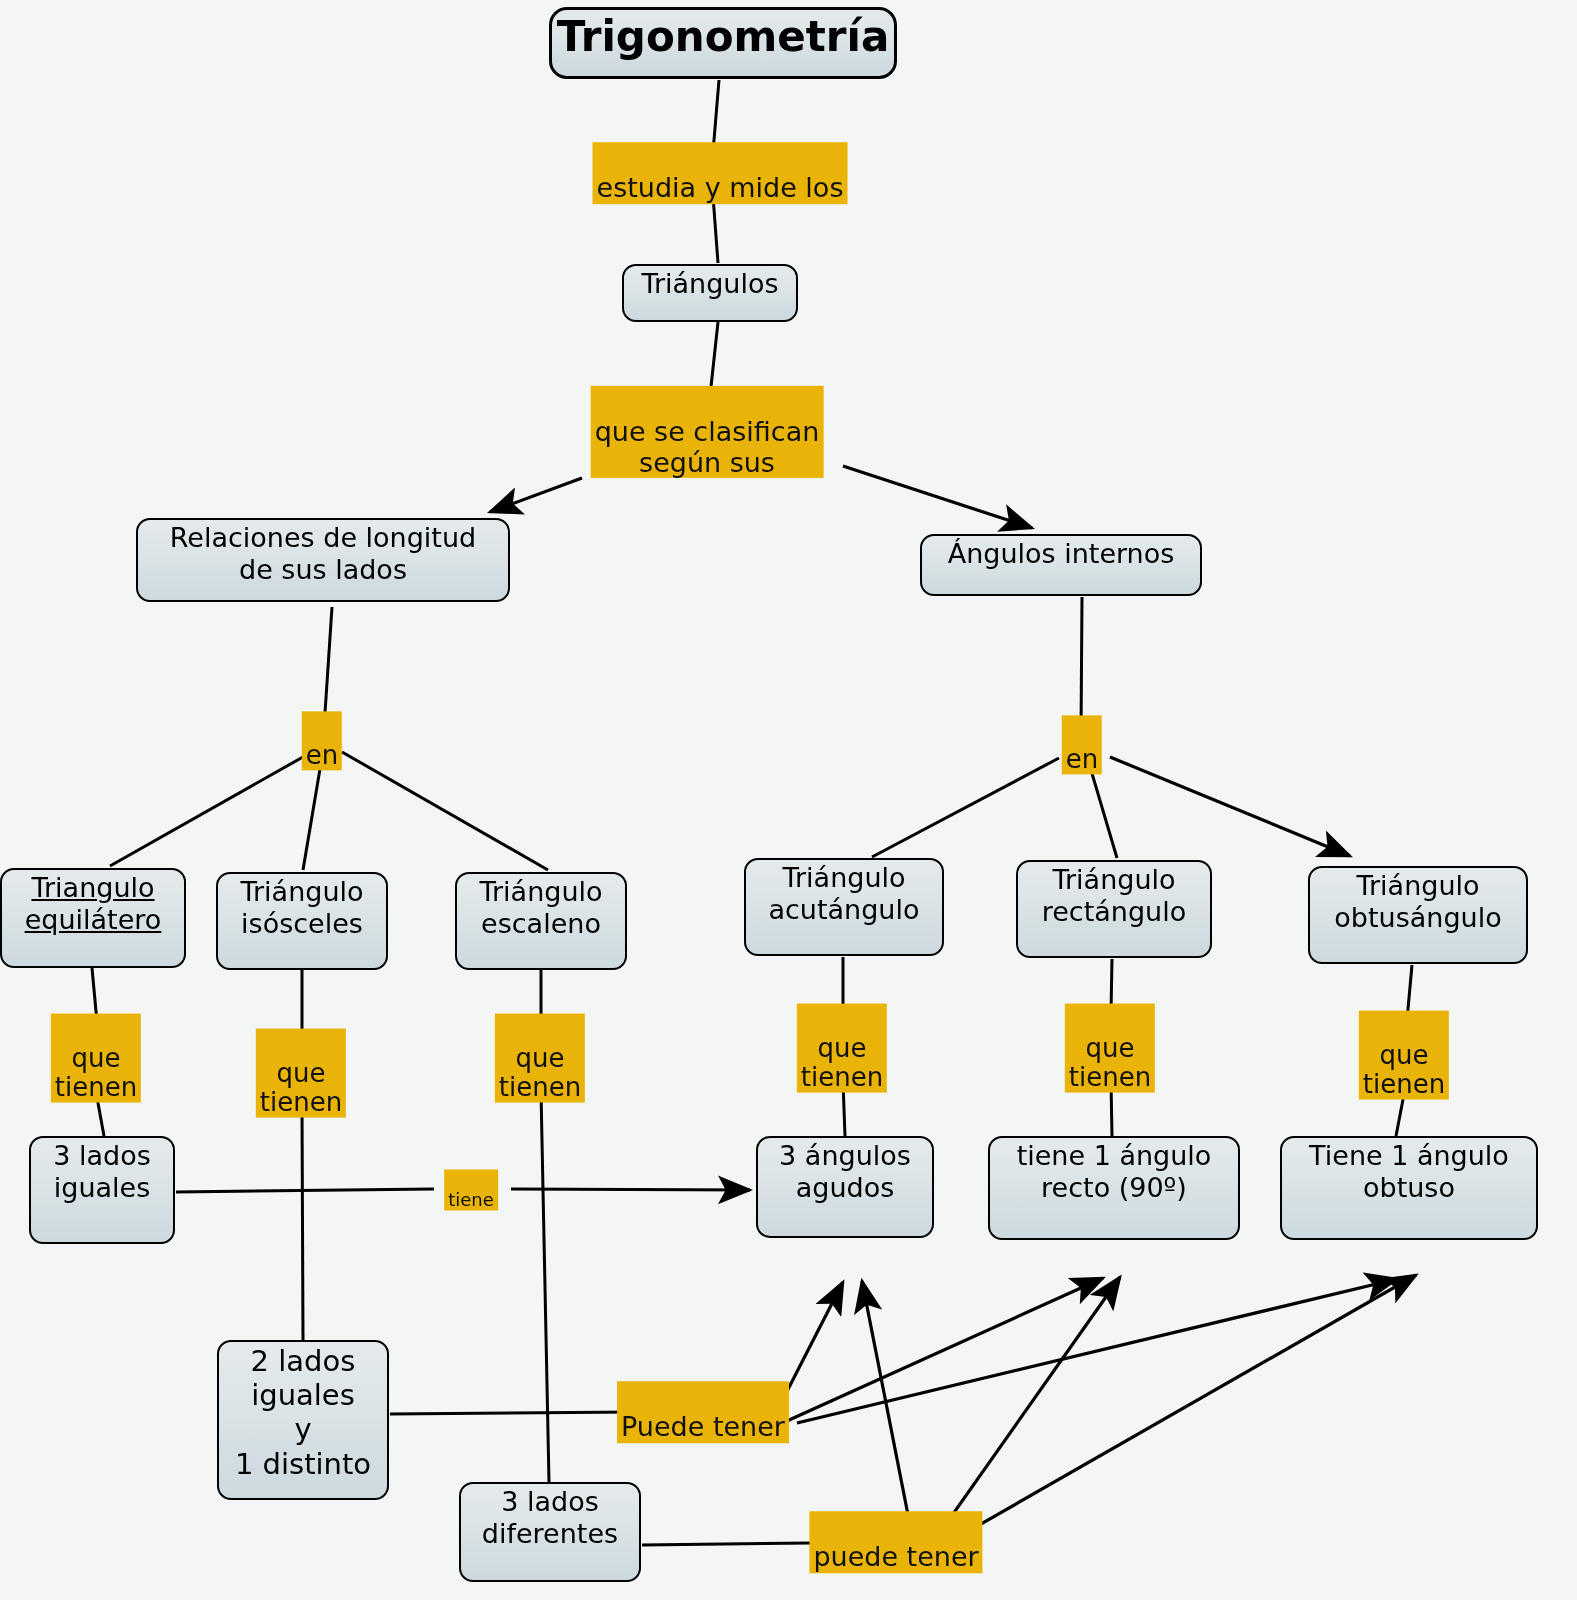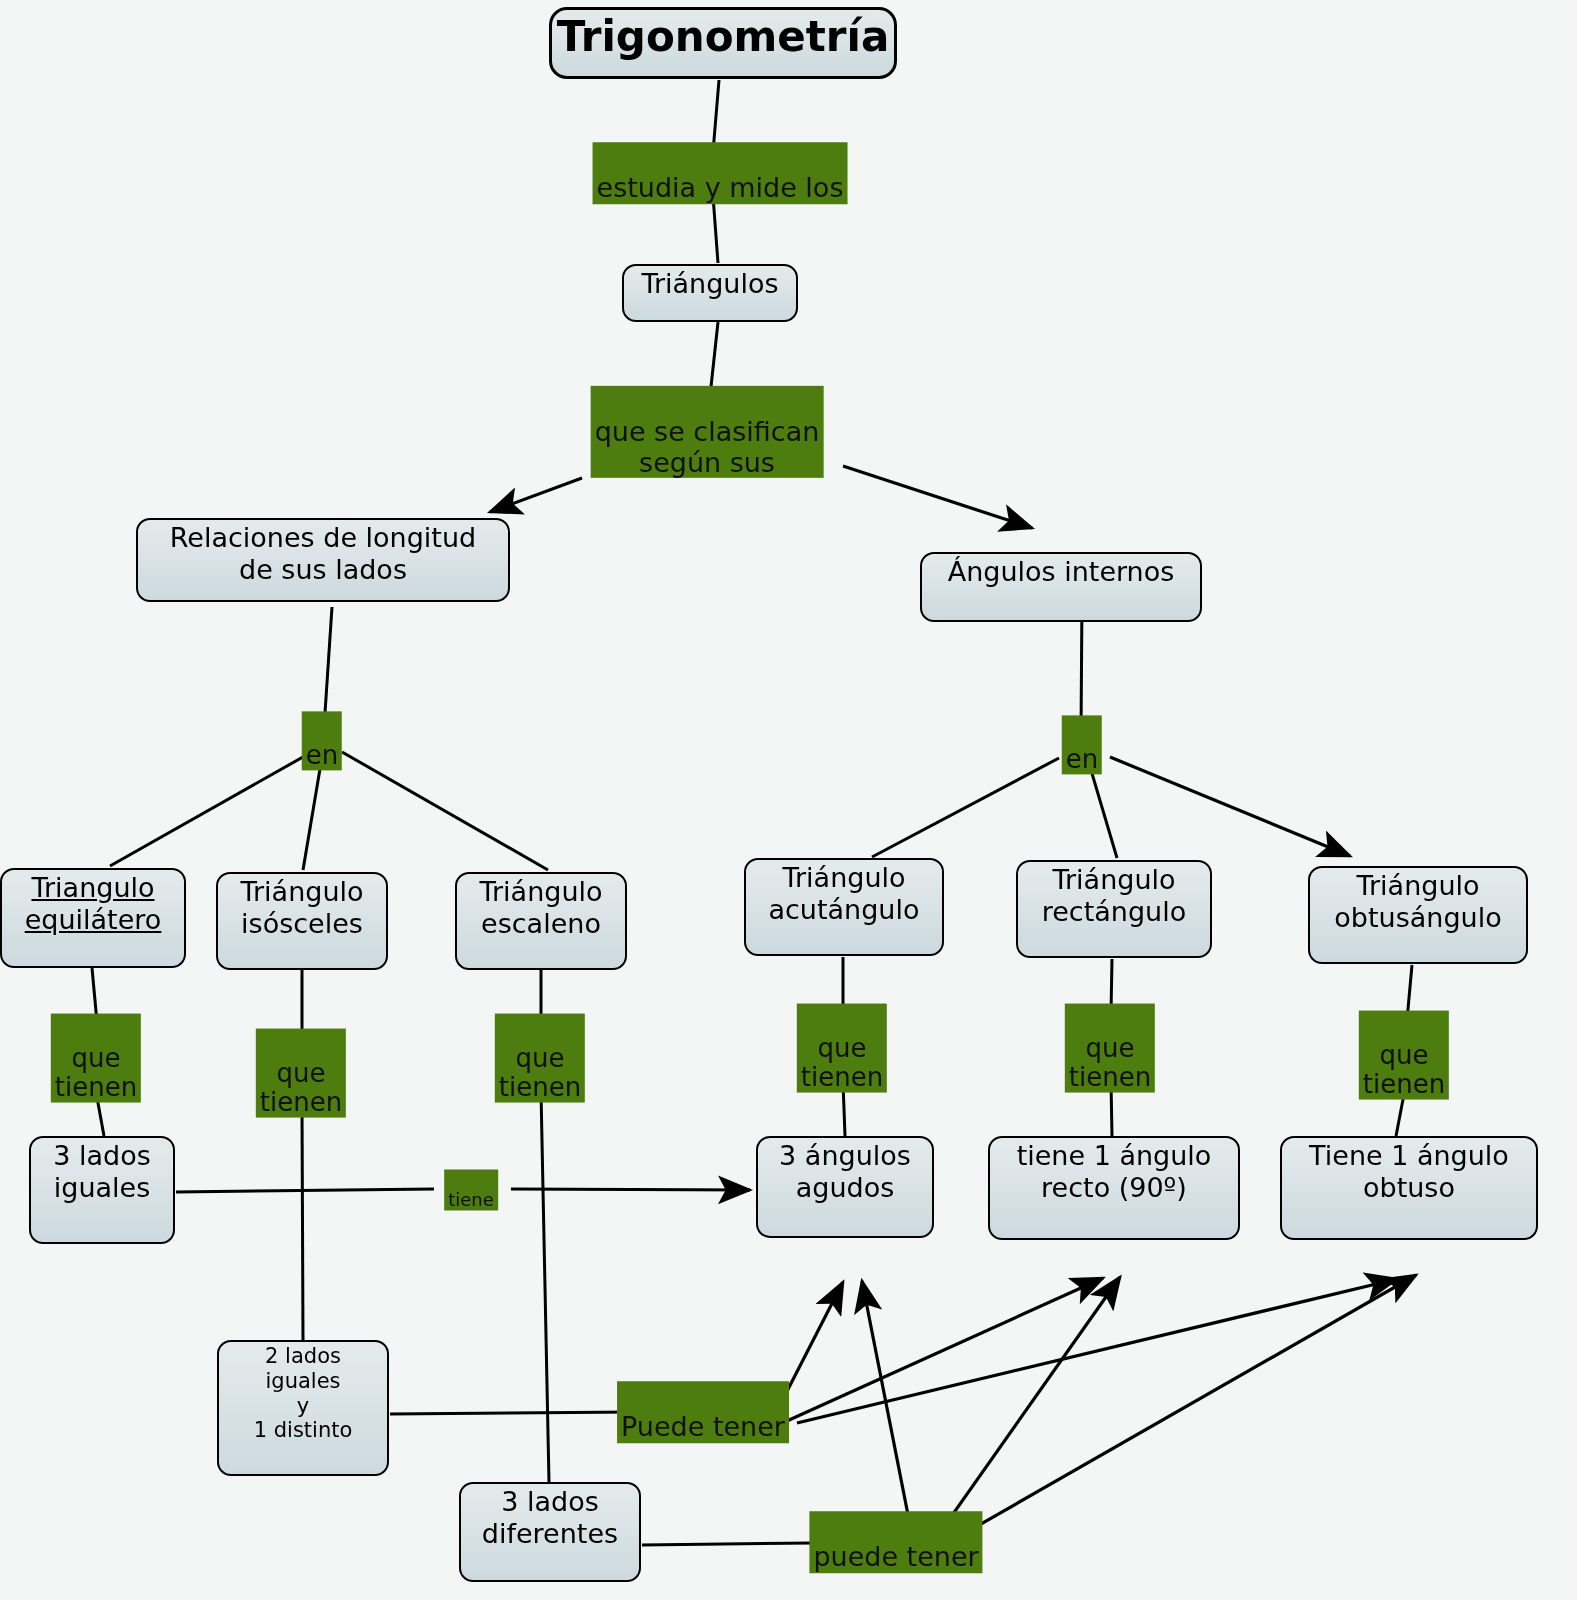--- a/index.html
+++ b/index.html
@@ -42,21 +42,21 @@
     border-width: 3px;
     border-radius: 18px;
   }
   .link-label {
     position: absolute;
     color: #111111;
     font-family: "DejaVu Sans", sans-serif;
     text-align: center;
     white-space: pre-line;
     line-height: 1.14;
-    background: #4d7c0f;
+    background: #eab308;
     transform: translate(-50%, -50%);
     padding: 0 4px;
   }
 </style>
 </head>
 <body>
 
 <div id="map-root">
 
   <svg class="edges" viewBox="0 0 1577 1600" xmlns="http://www.w3.org/2000/svg">
@@ -143,21 +143,21 @@
 
   <div class="node" style="left:622px;top:264px;width:176px;height:58px;font-size:27px;">
     <span>Triángulos</span>
   </div>
 
   <div class="node" style="left:136px;top:518px;width:374px;height:84px;font-size:27px;">
     <span>Relaciones de longitud
 de sus lados</span>
   </div>
 
-  <div class="node" style="left:920px;top:534px;width:282px;height:70px;font-size:27px;margin-top:18px;">
+  <div class="node" style="left:920px;top:534px;width:282px;height:62px;font-size:27px;">
     <span>Ángulos internos</span>
   </div>
 
   <div class="node" style="left:0px;top:868px;width:186px;height:100px;font-size:27px;text-decoration:underline;">
     <span>Triangulo
 equilátero</span>
   </div>
 
   <div class="node" style="left:216px;top:872px;width:172px;height:98px;font-size:27px;">
     <span>Triángulo
@@ -197,21 +197,21 @@
   <div class="node" style="left:988px;top:1136px;width:252px;height:104px;font-size:27px;">
     <span>tiene 1 ángulo
 recto (90º)</span>
   </div>
 
   <div class="node" style="left:1280px;top:1136px;width:258px;height:104px;font-size:27px;">
     <span>Tiene 1 ángulo
 obtuso</span>
   </div>
 
-  <div class="node" style="left:217px;top:1340px;width:172px;height:136px;font-size:21px;">
+  <div class="node" style="left:217px;top:1340px;width:172px;height:160px;font-size:29px;">
     <span>2 lados
 iguales
 y
 1 distinto</span>
   </div>
 
   <div class="node" style="left:459px;top:1482px;width:182px;height:100px;font-size:27px;">
     <span>3 lados
 diferentes</span>
   </div>

